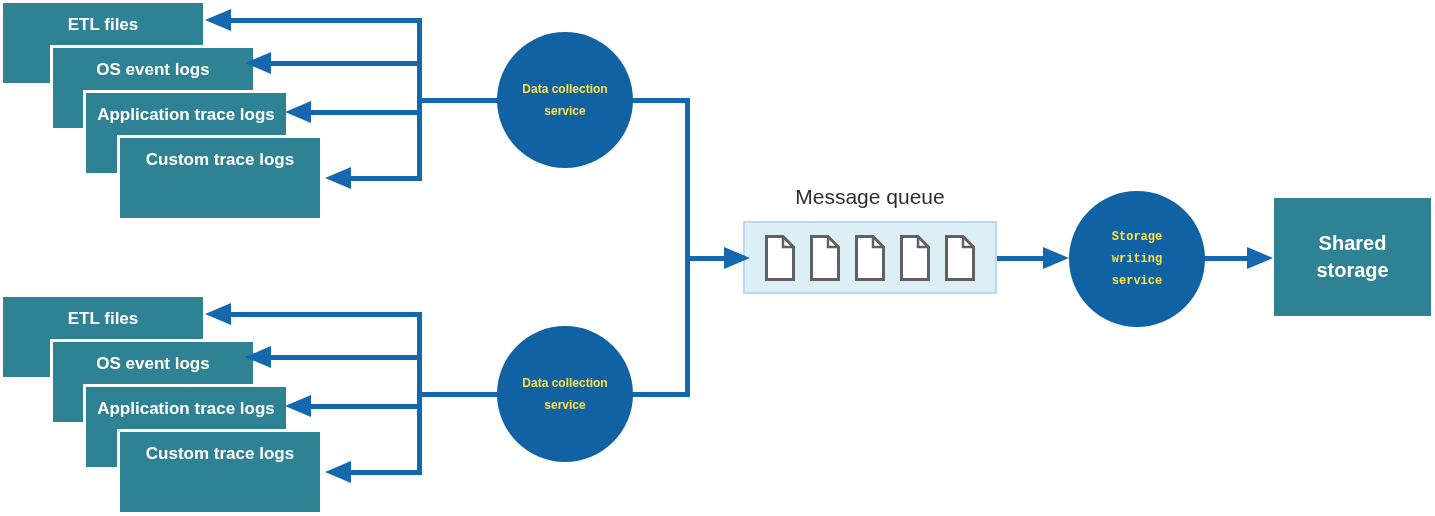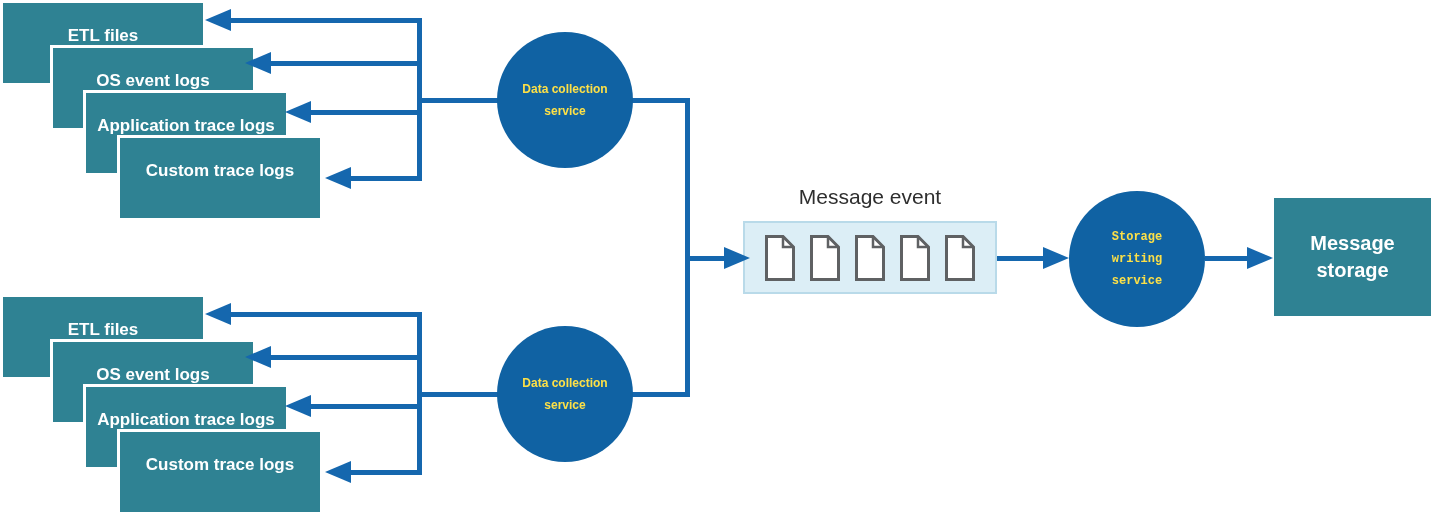--- a/index.html
+++ b/index.html
@@ -16,21 +16,21 @@
   body{background:#fff;font-family:"Liberation Sans", sans-serif;}
   .canvas{position:relative;width:1435px;height:516px;background:#fff;overflow:hidden;}
 
   
   .source-group{position:absolute;left:0;width:745px;height:222px;}
   .g-top{top:0;}
   .g-bottom{top:294px;}
 
   .stack-box{position:absolute;width:200px;height:80px;background:var(--teal);
     outline:3px solid #fff;color:var(--boxtext);font-size:17px;font-weight:bold;
-    text-align:center;padding-top:23px;}
+    text-align:center;padding-top:12px;}
   .b0{left:3px;top:3px;z-index:1;}
   .b1{left:53px;top:48px;z-index:2;}
   .b2{left:86px;top:93px;z-index:3;}
   .b3{left:120px;top:138px;z-index:4;}
 
   .h-line,.v-line{position:absolute;background:var(--line);z-index:5;}
   .h-line{height:5px;}
   .v-line{width:5px;}
   .tri-left,.tri-right{position:absolute;width:0;height:0;z-index:6;
     border-top:11px solid transparent;border-bottom:11px solid transparent;}
@@ -132,21 +132,21 @@
     <div class="service-circle collector">
       <span class="lbl">Data collection service</span>
     </div>
     <div class="h-line exit"></div>
   </div>
 
   <div class="v-line mid-vert"></div>
   <div class="h-line to-queue-line"></div>
   <div class="tri-right to-queue-tri"></div>
 
-  <div class="queue-label">Message event</div>
+  <div class="queue-label">Message queue</div>
   <div class="queue-box">
     <span style="display:flex;gap:13px;">
         <svg width="32" height="48" viewBox="0 0 32 48">
           <path d="M2.5 2.5 H19 L29.5 13 V45.5 H2.5 Z" fill="#ffffff" stroke="#5F6163" stroke-width="3" stroke-linejoin="miter"></path>
           <path d="M19 2.5 V13 H29.5" fill="none" stroke="#5F6163" stroke-width="2.5"></path>
         </svg>
         <svg width="32" height="48" viewBox="0 0 32 48">
           <path d="M2.5 2.5 H19 L29.5 13 V45.5 H2.5 Z" fill="#ffffff" stroke="#5F6163" stroke-width="3" stroke-linejoin="miter"></path>
           <path d="M19 2.5 V13 H29.5" fill="none" stroke="#5F6163" stroke-width="2.5"></path>
         </svg>
@@ -169,15 +169,15 @@
   <div class="tri-right to-sws-tri"></div>
 
   <div class="service-circle sws">
     <span class="lbl">Storage writing service</span>
   </div>
 
   <div class="h-line to-ss-line"></div>
   <div class="tri-right to-ss-tri"></div>
 
   <div class="shared-box">
-    <span class="lbl">Message storage</span>
+    <span class="lbl">Shared storage</span>
   </div>
 </div>
 
 </body></html>

